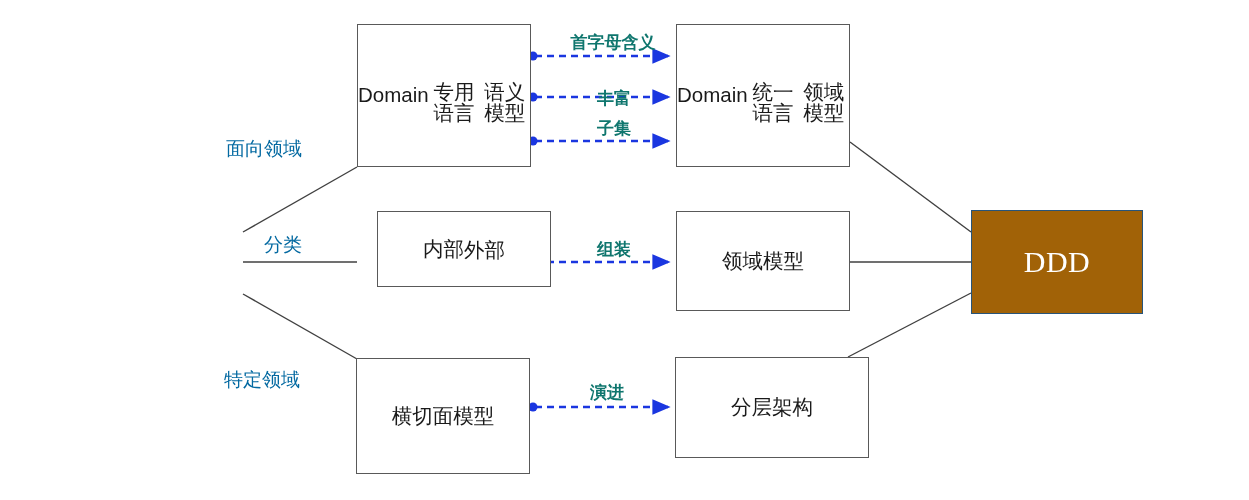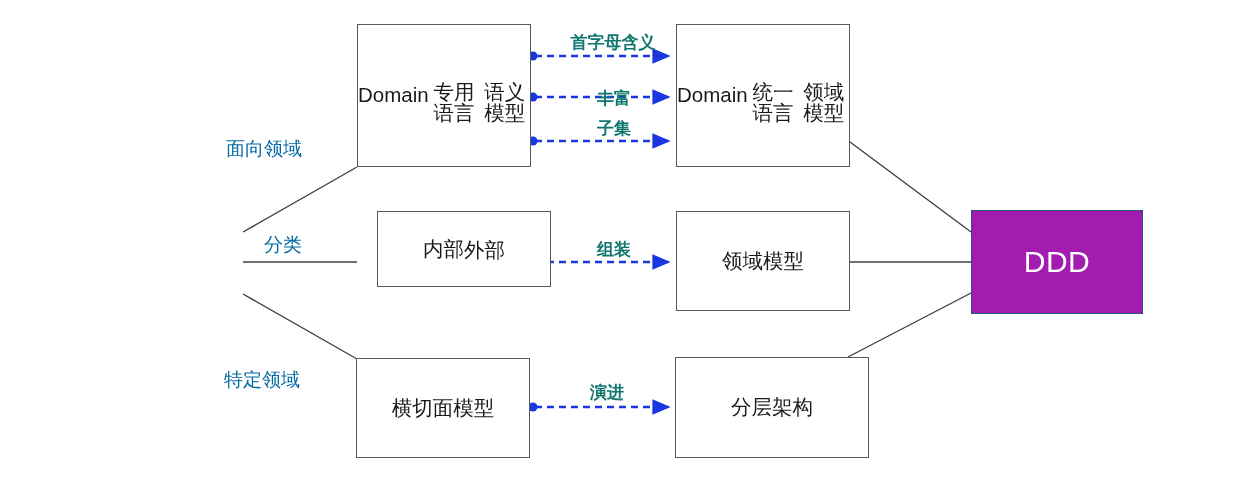--- a/index.html
+++ b/index.html
@@ -54,23 +54,24 @@
   .node-dsl {
     background: #a5a5a5;
     border: 1.4px solid #3f3f3f;
     color: #ffffff;
   }
   .node-dsl .line {
     font-size: 30px;
     letter-spacing: 0.5px;
   }
   .node-ddd {
-    background: #a21caf;
+    background: #a16207;
     border: 1.4px solid #27547a;
     color: #ffffff;
+    font-family: Liberation Serif, serif;
   }
   .node-ddd .line {
     font-size: 30px;
     letter-spacing: 0.5px;
   }
   .edge-label {
     position: absolute;
     font-size: 19px;
     color: #0369a1;
     white-space: nowrap;
@@ -137,21 +138,21 @@
 
   <div class="node node-plain node-tight" style="left:357px; top:211px; width:174px; height:76px;margin-left:20px;">
     <span class="line">内部</span>
     <span class="line">外部</span>
   </div>
 
   <div class="node node-plain" style="left:676px; top:211px; width:174px; height:100px;">
     <span class="line">领域模型</span>
   </div>
 
-  <div class="node node-plain" style="left:356px; top:358px; width:174px; height:100px;">
+  <div class="node node-plain" style="left:356px; top:358px; width:174px; height:116px;">
     <span class="line">横切面模型</span>
   </div>
 
   <div class="node node-plain" style="left:675px; top:357px; width:194px; height:101px;">
     <span class="line">分层架构</span>
   </div>
 
   <div class="node node-ddd" style="left:971px; top:210px; width:172px; height:104px;">
     <span class="line">DDD</span>
   </div>

